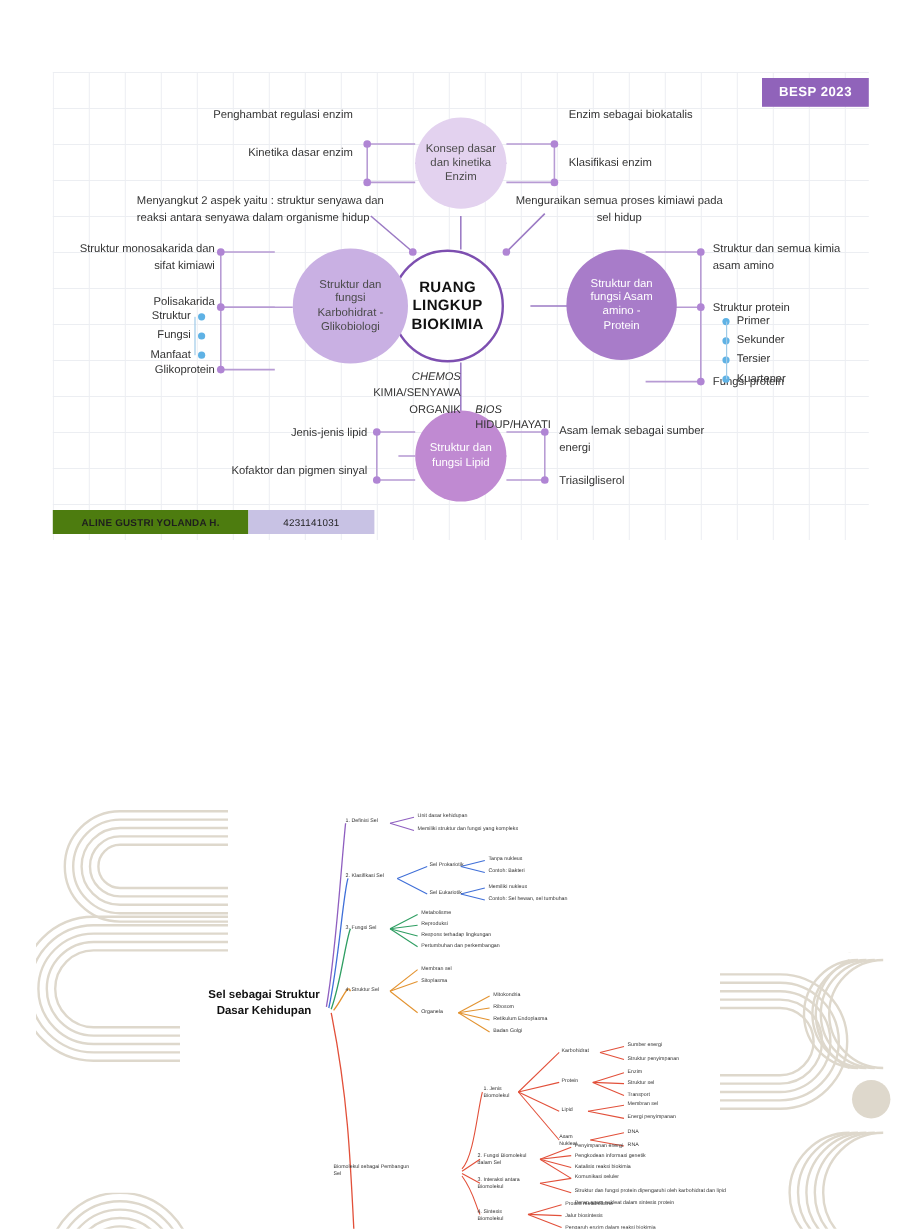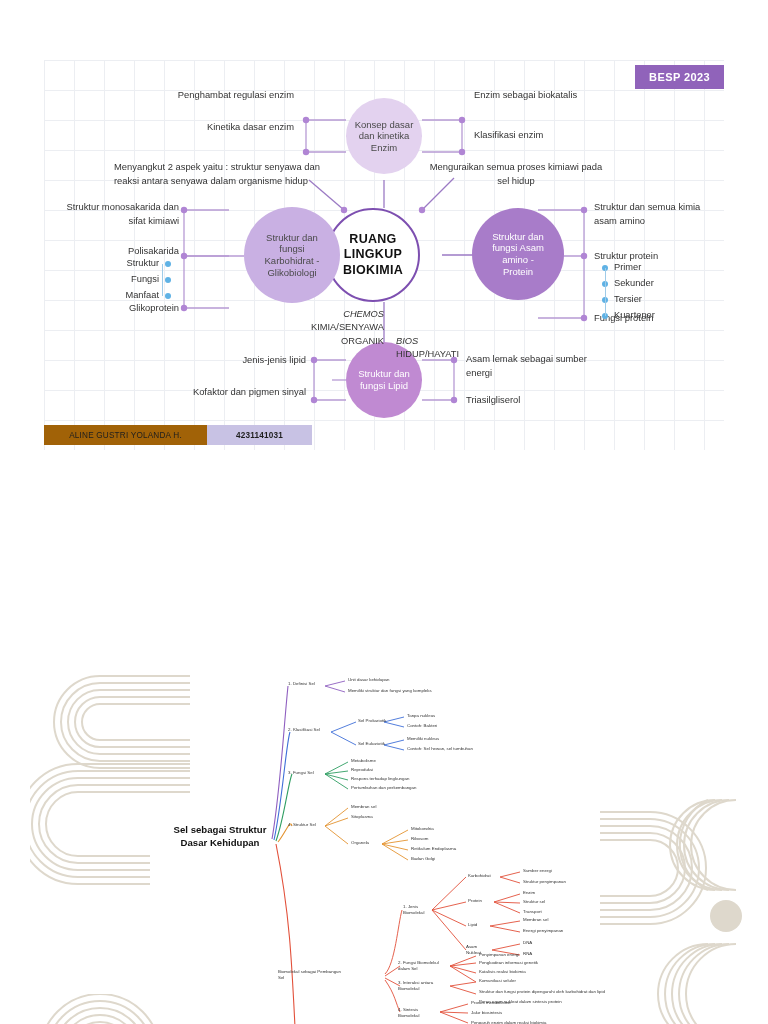--- a/index.html
+++ b/index.html
@@ -95,28 +95,28 @@
     z-index: 4;
   }
 
   #footer-bar {
     position:absolute;
     left: 44px; top: 425px;
     width: 268px; height: 20px;
     display:flex; z-index: 5;
   }
   #footer-bar .fb-name {
-    background:#a16207; flex: 0 0 163px;
+    background:#4d7c0f; flex: 0 0 163px;
     display:flex; align-items:center; justify-content:center;
-    font-size: 8.2px; font-weight:normal; color:#1e1e1e; letter-spacing:.2px;
+    font-size: 8.2px; font-weight:bold; color:#1e1e1e; letter-spacing:.2px;
   }
   #footer-bar .fb-nim {
     background:#c8c2e4; flex:1 1 auto;
     display:flex; align-items:center; justify-content:center;
-    font-size: 8.2px; font-weight:bold; color:#1e1e1e; letter-spacing:.2px;
+    font-size: 8.2px; font-weight:normal; color:#1e1e1e; letter-spacing:.2px;
   }
 
   
   #poster-bottom {
     position:absolute;
     left:0; top:664px; width:768px; height:384px;
     background:#ffffff;
     overflow:hidden;
   }
   #poster-bottom .deco { position:absolute; }

